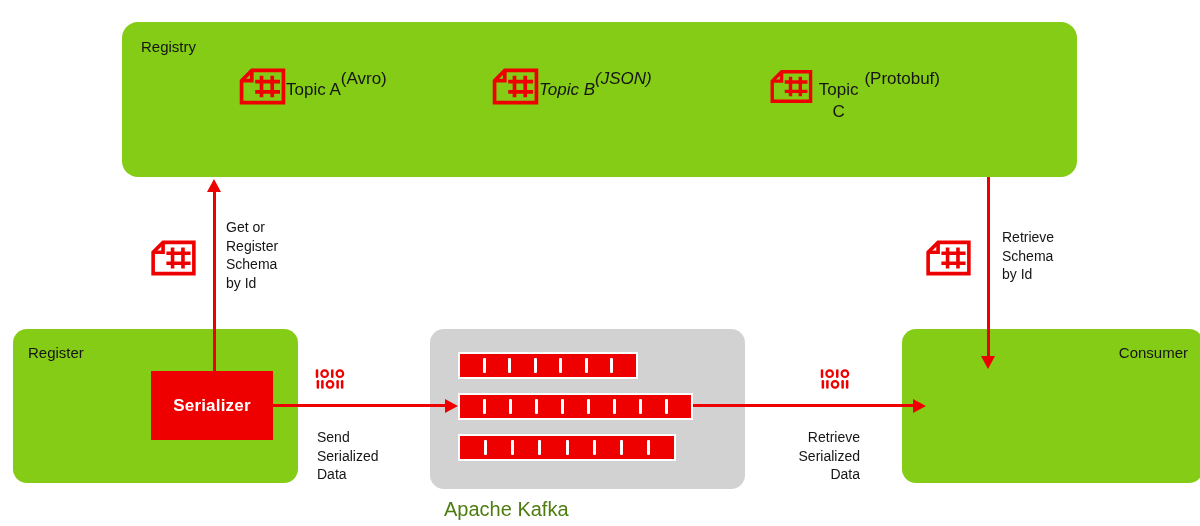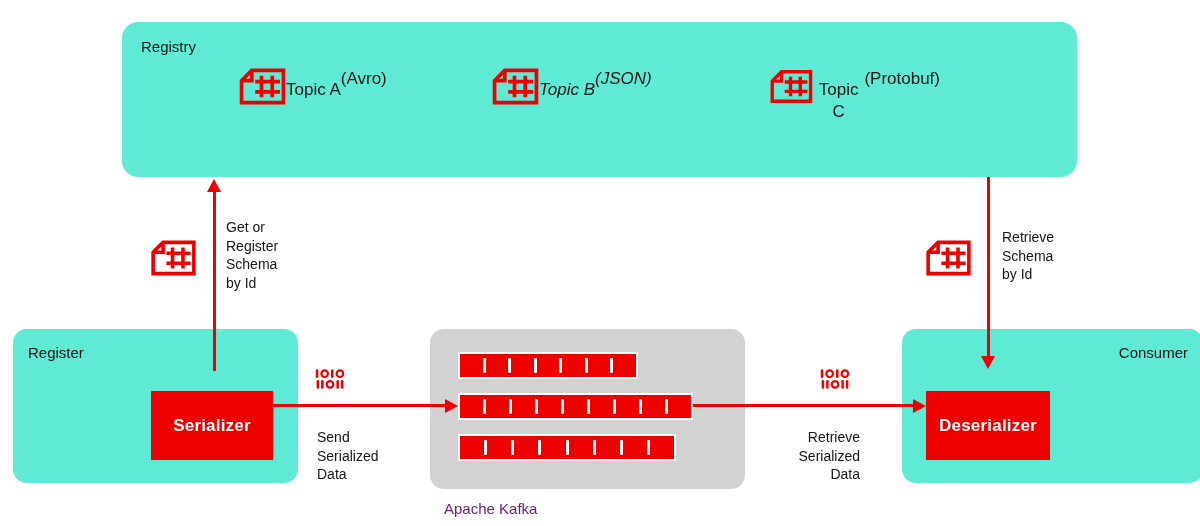--- a/index.html
+++ b/index.html
@@ -1,23 +1,23 @@
 <!DOCTYPE html>
 <html><head>
 <meta charset="utf-8">
 <style>
   html,body{margin:0;padding:0;background:#ffffff;}
   body{font-family:"Liberation Sans",sans-serif;color:#151515;}
   .canvas{position:relative;width:1200px;height:526px;background:#ffffff;overflow:hidden;}
 
-  .panel{position:absolute;background:#5eead4;border-radius:16px;}
+  .panel{position:absolute;background:#84cc16;border-radius:16px;}
   .panel-label{position:absolute;font-size:15px;line-height:20px;color:#151515;}
 
   .red-node{position:absolute;background:#ee0000;color:#ffffff;font-weight:bold;font-size:17px;
-            display:flex;align-items:center;justify-content:center;letter-spacing:.2px;margin-top:20px;}
+            display:flex;align-items:center;justify-content:center;letter-spacing:.2px;}
 
   .topic{position:absolute;width:170px;display:flex;flex-direction:row;align-items:flex-start;}
   .topic .t-name{margin-top:11px;font-size:17px;line-height:22px;text-align:center;}
   .topic .t-format{font-size:17px;line-height:22px;text-align:center;}
 
   .kafka-panel{position:absolute;background:#d2d2d2;border-radius:14px;}
   .bar{position:absolute;display:flex;background:#ee0000;border:2px solid #ffffff;box-sizing:border-box;}
   .bar .seg{flex:1;}
   .bar .tick{width:3px;background:#ffffff;margin:4px 0;border-radius:1px;}
 
@@ -27,21 +27,21 @@
   .ah-down{border-left:7px solid transparent;border-right:7px solid transparent;border-top:13px solid #ee0000;}
   .ah-right{border-top:7px solid transparent;border-bottom:7px solid transparent;border-left:13px solid #ee0000;}
 
   .flow-label{position:absolute;font-size:14px;line-height:18.5px;white-space:pre-line;color:#151515;}
   .align-right{text-align:right;}
 
   .schema-icon{position:absolute;}
   .schema-icon svg, .topic svg{display:block;}
   .binary-icon{position:absolute;}
 
-  .kafka-caption{position:absolute;font-size:15px;line-height:20px;color:#701a75;}
+  .kafka-caption{position:absolute;font-size:20px;line-height:20px;color:#4d7c0f;}
 </style>
 </head>
 <body>
 
 <div class="canvas">
 
   <div class="panel" style="left:122px;top:22px;width:955px;height:155px;">
     <div class="panel-label" style="left:19px;top:15px;">Registry</div>
 
     <div class="topic" style="left:117px;top:46px;">
@@ -130,21 +130,20 @@
         <div class="tick"></div>
         <div class="seg"></div>
         <div class="tick"></div>
         <div class="seg"></div>
       </div>
   </div>
   <div class="kafka-caption" style="left:444px;top:499px;">Apache Kafka</div>
 
   <div class="panel" style="left:902px;top:329px;width:281px;height:154px;border-radius:14px;padding-left:20px;">
     <div class="panel-label" style="right:15px;top:14px;text-align:right;">Consumer</div>
-    <div class="red-node" style="left:24px;top:42px;width:124px;height:69px;">Deserializer</div>
   </div>
 
   <div class="vline" style="left:212.5px;top:190px;width:3px;height:181px;"></div>
   <div class="ah ah-up" style="left:206.5px;top:179px;"></div>
 
   <div class="vline" style="left:986.5px;top:177px;width:3px;height:180px;"></div>
   <div class="ah ah-down" style="left:980.5px;top:356px;"></div>
 
   <div class="hline" style="left:273px;top:403.5px;width:173px;height:3px;"></div>
   <div class="ah ah-right" style="left:445px;top:398.5px;"></div>

